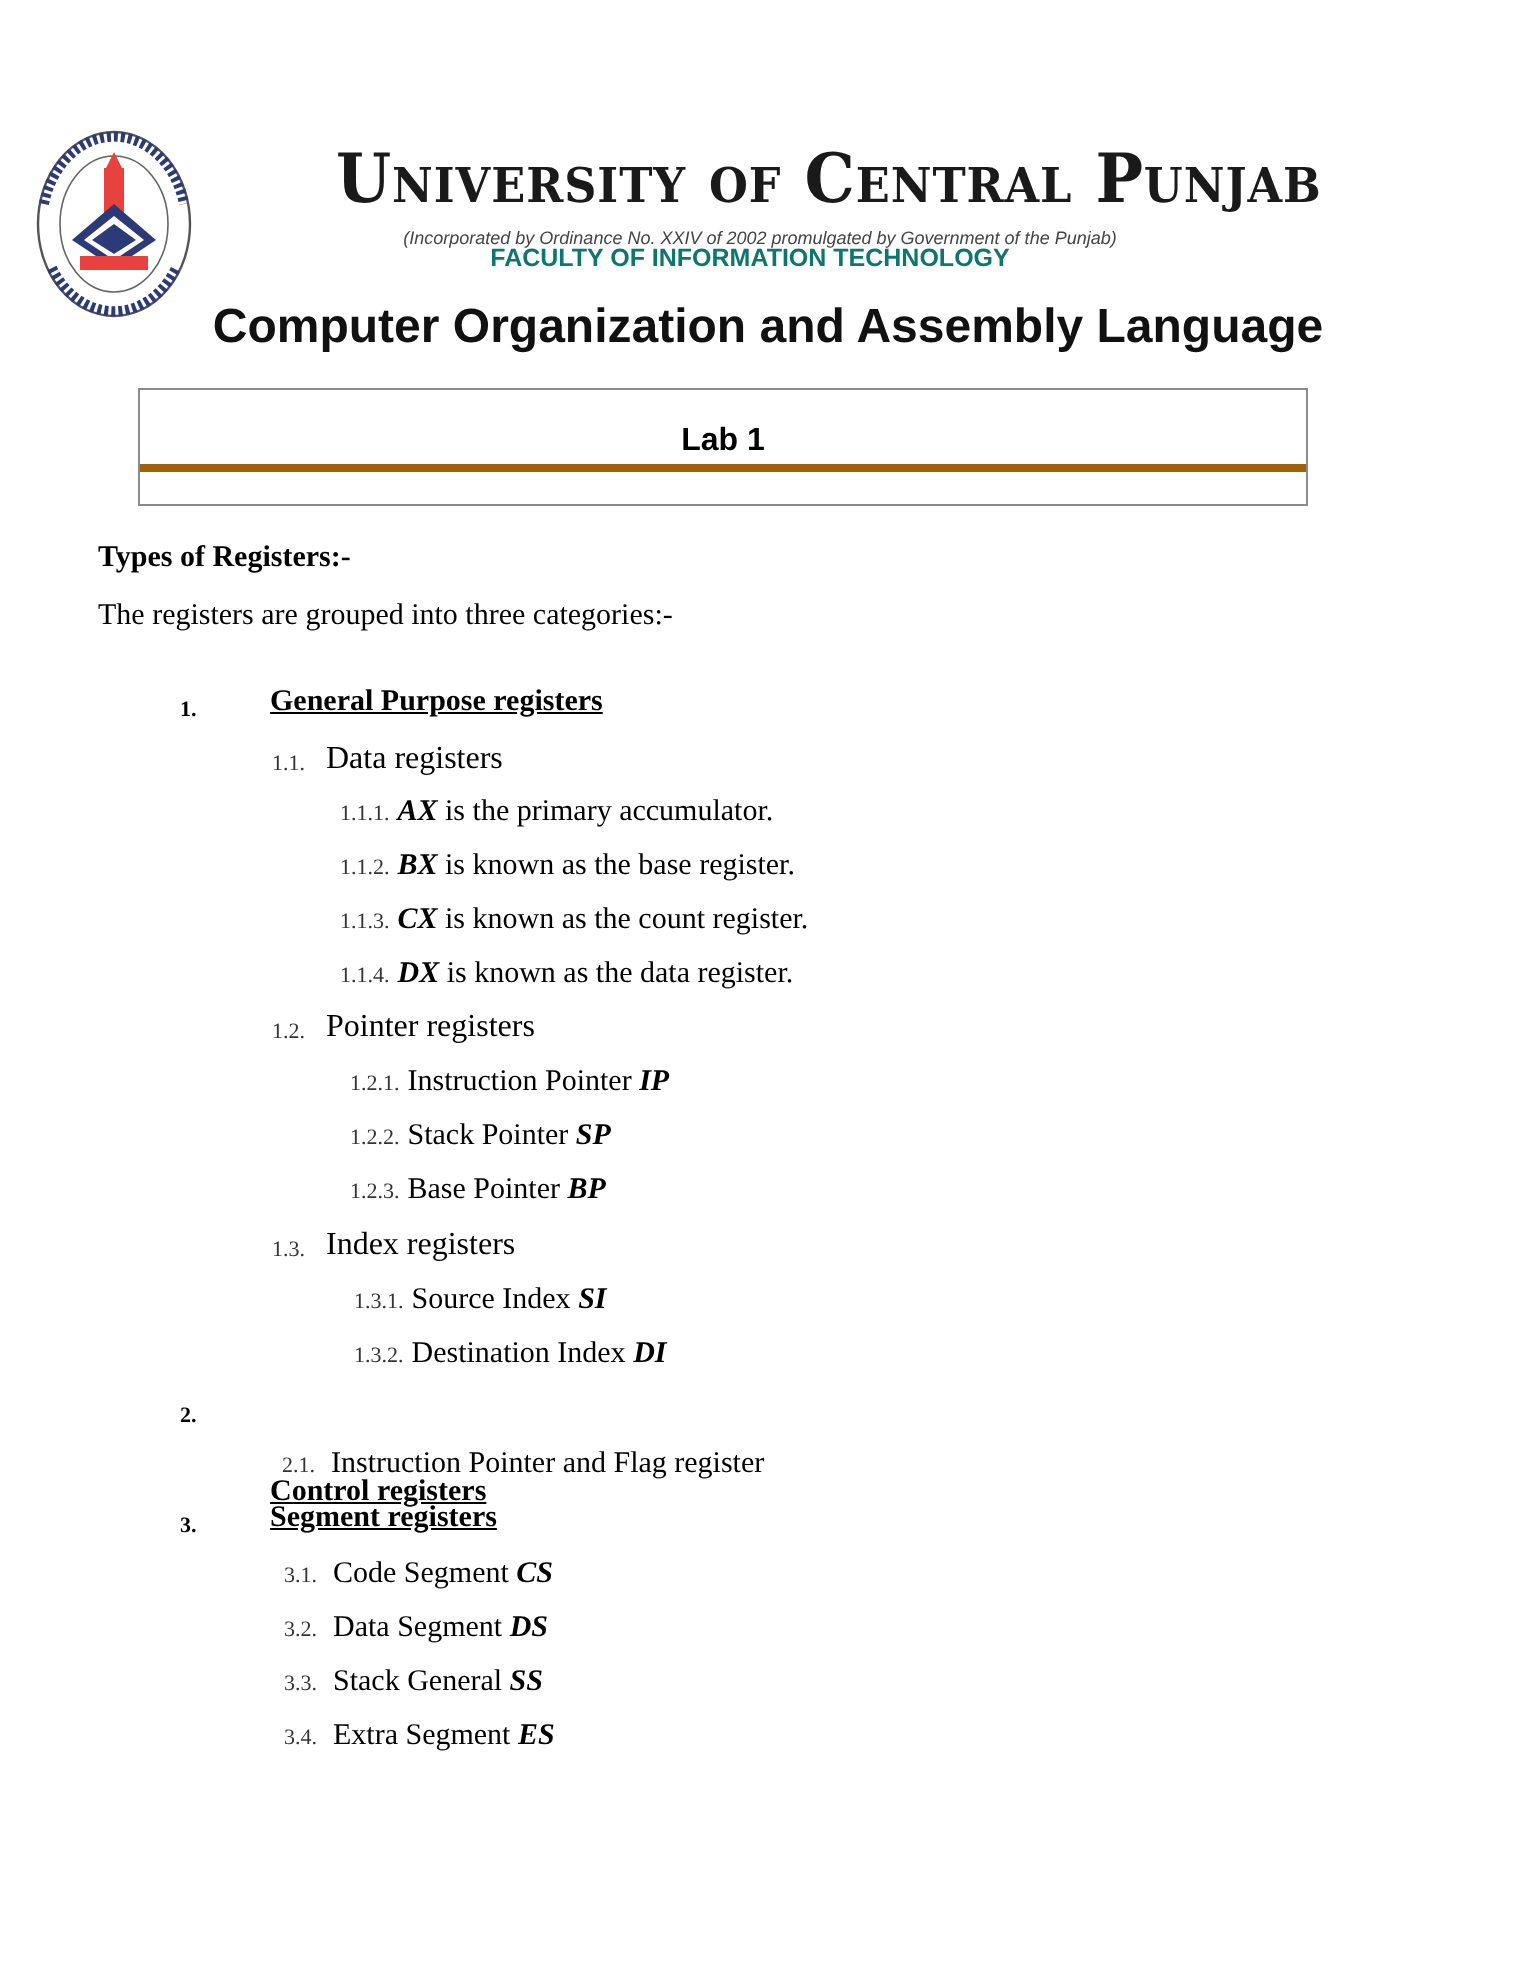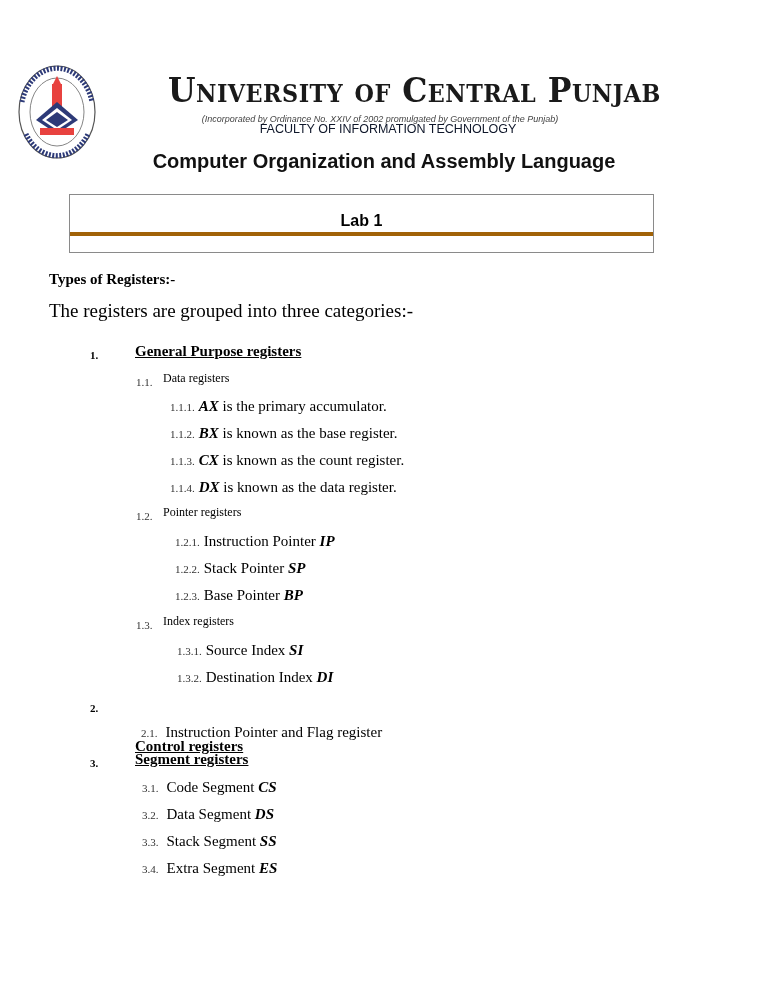--- a/index.html
+++ b/index.html
@@ -5,41 +5,41 @@
   html, body { margin: 0; padding: 0; background: #ffffff; }
   body { width: 768px; height: 994px; position: relative; overflow: hidden; color: #000; }
   .abs { position: absolute; }
   .serif { font-family: "Liberation Serif", "DejaVu Serif", serif; }
   .sans { font-family: "Liberation Sans", "DejaVu Sans", sans-serif; }
 
   
   .logo { left: 16px; top: 62px; width: 82px; height: 100px; }
   .uni-title { left: 168px; top: 70px; width: 420px; font-family: "DejaVu Serif", "Liberation Serif", serif; font-size: 34px; font-weight: bold; letter-spacing: 0.5px; color: #1a1a1a; white-space: nowrap; transform: scaleX(0.93); transform-origin: left top; font-variant: small-caps; }
   .uni-sub { left: 160px; top: 114px; width: 440px; text-align: center; font-size: 9px; font-style: italic; color: #444; white-space: nowrap; }
-  .uni-faculty { left: 168px; top: 122px; width: 440px; text-align: center; font-size: 12.5px; font-weight: normal; color: #0f172a; white-space: nowrap; }
+  .uni-faculty { left: 155px; top: 122px; width: 440px; text-align: center; font-size: 12.5px; font-weight: bold; color: #0f766e; white-space: nowrap; }
 
-  .course-title { left: 0; width: 768px; top: 150px; text-align: center; font-size: 20px; font-weight: bold; color: #111; }
+  .course-title { left: 0; width: 768px; top: 150px; text-align: center; font-size: 24px; font-weight: bold; color: #111; }
 
   
   .lab-table { left: 69px; top: 194px; width: 585px; height: 59px; border: 1px solid #8a8a8a; box-sizing: border-box; }
   .lab-row1 { position: absolute; left: 0; top: 0; width: 100%; height: 41px; border-bottom: 4px solid #a16207; box-sizing: border-box; }
   .lab-label { position: absolute; left: 0; right: 0; bottom: 2px; text-align: center; font-size: 16px; font-weight: bold; }
   .lab-row2 { position: absolute; left: 0; top: 41px; width: 100%; height: 16px; }
   .topic-label { position: absolute; left: 4px; top: 0; font-size: 12.5px; font-weight: bold; line-height: 16px; }
   .topic-div { position: absolute; left: 72px; top: 0; width: 1px; height: 16px; background: #8a8a8a; }
   .topic-value { position: absolute; left: 90px; top: 0; font-size: 12.5px; line-height: 16px; }
 
   
   .h-types { left: 49px; top: 271px; font-size: 15px; font-weight: bold; }
-  .intro { left: 49px; top: 300px; font-size: 19px; }
+  .intro { left: 49px; top: 300px; font-size: 15px; }
 
   .lvl1-num { font-size: 11px; font-weight: bold; }
   .lvl1-label { font-size: 15px; font-weight: bold; text-decoration: underline; }
   .lvl2-num { font-size: 11px; color: #333; }
-  .lvl2-label { font-size: 12px; }
+  .lvl2-label { font-size: 16px; }
   .italic { }
   .lvl3-num { font-size: 11px; color: #333; }
   .lvl3-text { font-size: 15px; }
   .b-i { font-weight: bold; font-style: italic; }
 </style>
 </head>
 <body>
 
 <div class="abs logo">
   <svg width="82" height="100" viewBox="0 0 82 100">
@@ -135,18 +135,18 @@
 <div class="abs serif" style="left:142px;top:778px;">
   <span class="lvl2-num">3.1.</span>&nbsp;
   <span class="lvl3-text">Code Segment </span><span class="lvl3-text b-i">CS</span>
 </div>
 <div class="abs serif" style="left:142px;top:805px;">
   <span class="lvl2-num">3.2.</span>&nbsp;
   <span class="lvl3-text">Data Segment </span><span class="lvl3-text b-i">DS</span>
 </div>
 <div class="abs serif" style="left:142px;top:832px;">
   <span class="lvl2-num">3.3.</span>&nbsp;
-  <span class="lvl3-text">Stack Segment </span><span class="lvl3-text b-i">SS</span>
+  <span class="lvl3-text">Stack General </span><span class="lvl3-text b-i">SS</span>
 </div>
 <div class="abs serif" style="left:142px;top:859px;">
   <span class="lvl2-num">3.4.</span>&nbsp;
   <span class="lvl3-text">Extra Segment </span><span class="lvl3-text b-i">ES</span>
 </div>
 
 </body></html>

